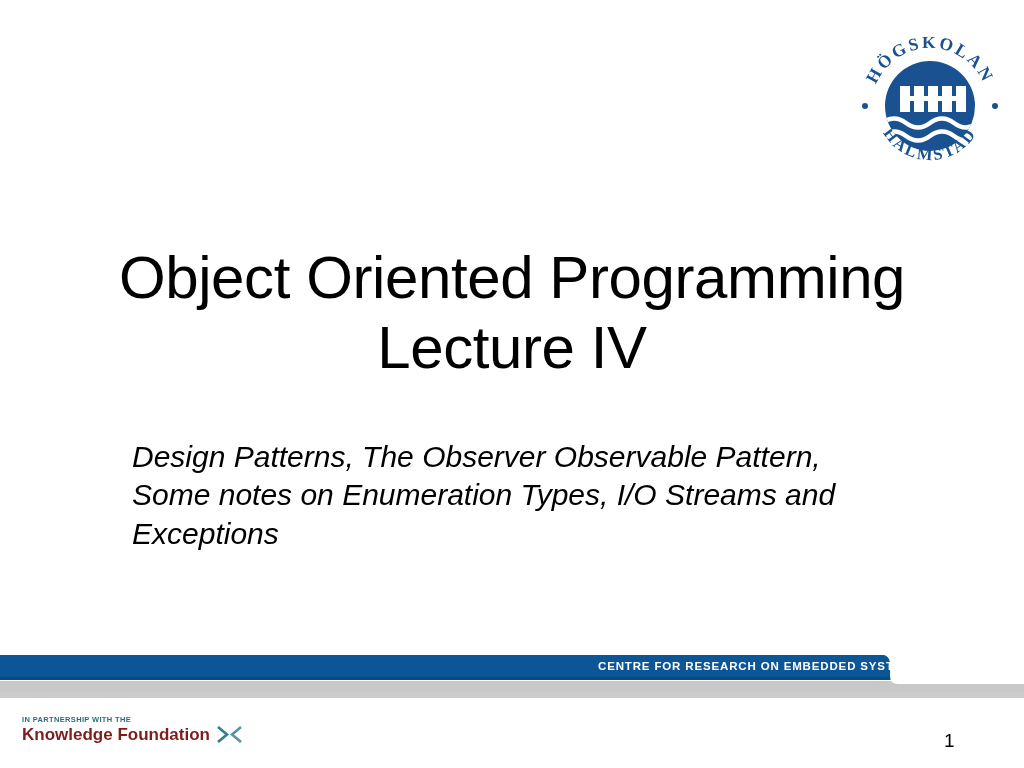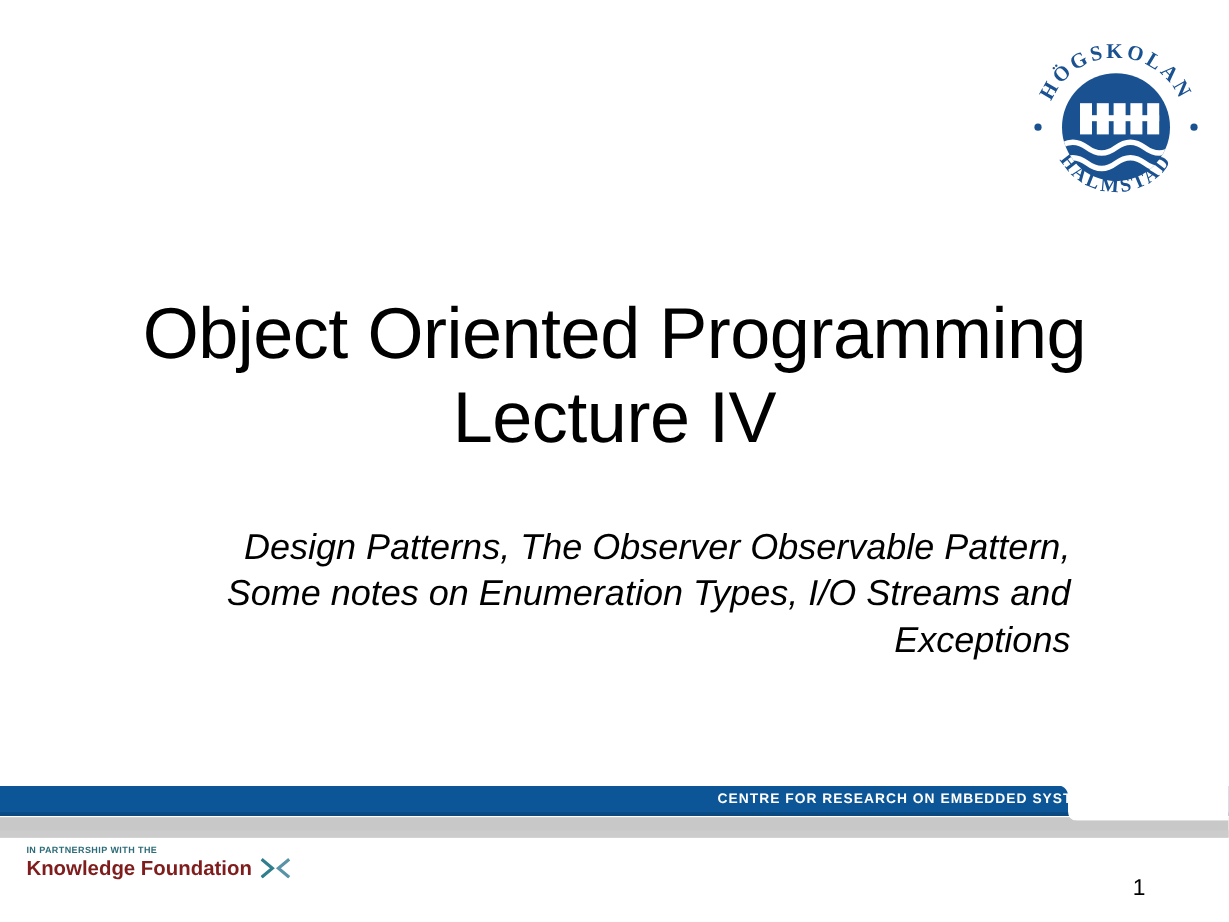--- a/index.html
+++ b/index.html
@@ -45,21 +45,21 @@
     letter-spacing: -0.4px;
     margin: 0;
     white-space: pre-line;
   }
 
   .subtitle-block {
     position: absolute;
     left: 132px;
     top: 438px;
     width: 760px;
-    text-align: right;
+    text-align: left;
   }
   .slide-subtitle {
     font-family: "Liberation Sans Narrow", "Liberation Sans", sans-serif;
     font-size: 30px;
     line-height: 1.28;
     font-style: italic;
     font-weight: 400;
     color: #000000;
     margin: 0;
   }
@@ -146,21 +146,21 @@
     width: 180px;
     height: 34px;
   }
   .kk-small {
     font-size: 7.5px;
     font-weight: 700;
     letter-spacing: 0.35px;
     color: #2c6b78;
     font-family: "Liberation Sans", sans-serif;
     line-height: 1;
-    margin: 0 0 2px 0;
+    margin: 11px 0 2px 0;
     white-space: nowrap;
   }
   .kk-row {
     display: flex;
     align-items: center;
     gap: 7px;
   }
   .kk-name {
     font-size: 17px;
     font-weight: 700;

